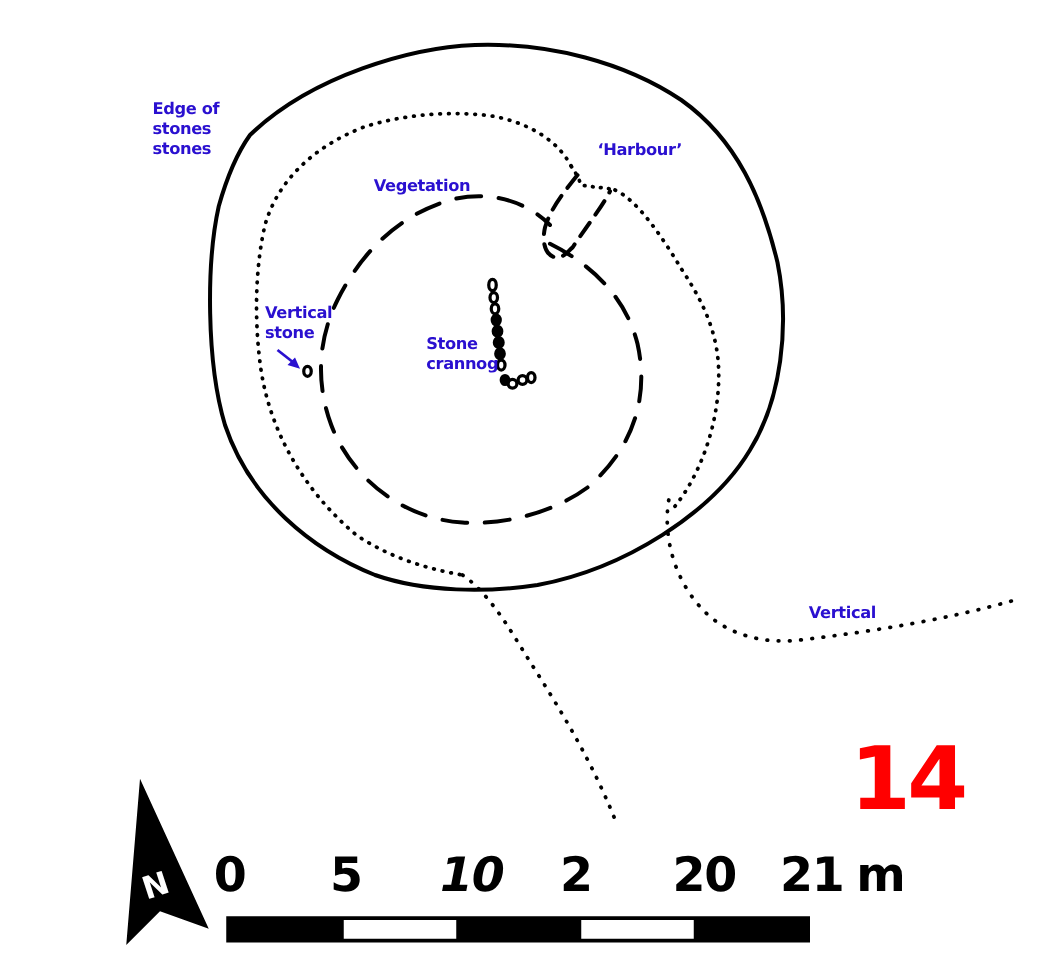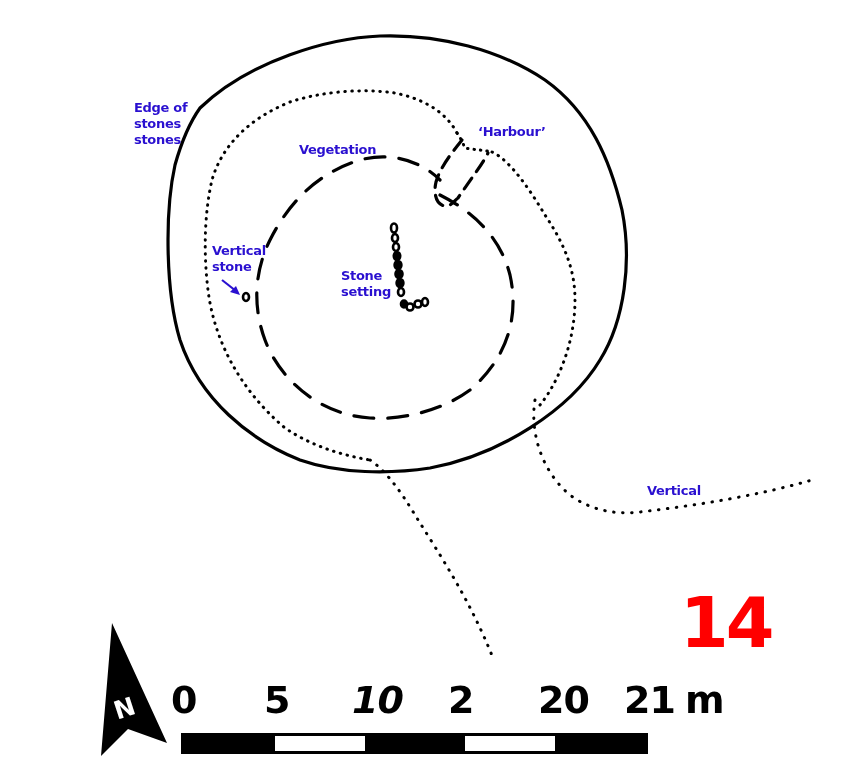--- a/index.html
+++ b/index.html
@@ -58,34 +58,34 @@
 
   <g>
     <rect x="181" y="733" width="467" height="21" fill="#000"></rect>
     <rect x="275" y="736" width="90" height="15" fill="#fff"></rect>
     <rect x="465" y="736" width="90" height="15" fill="#fff"></rect>
   </g>
 </svg>
 
 <div style="position:absolute; left:114px; top:694px; color:#fff; font-family:'DejaVu Sans',sans-serif; font-weight:bold; font-size:25px; transform:rotate(-18deg);">N</div>
 
-<div class="label" style="left:134px; top:80px;margin-top:20px;">
+<div class="label" style="left:122px; top:80px;">
   <div>Edge of</div>
   <div>stones</div>
   <div>stones</div>
 </div>
 <div class="label" style="left:299px; top:142px;">Vegetation</div>
-<div class="label" style="left:478px; top:124px;">‘Harbour’</div>
+<div class="label" style="left:478px; top:113px;">‘Harbour’</div>
 <div class="label" style="left:212px; top:243px;">
   <div>Vertical</div>
   <div>stone</div>
 </div>
 <div class="label" style="left:341px; top:268px;">
   <div>Stone</div>
-  <div>setting</div>
+  <div>crannog</div>
 </div>
 <div class="label" style="left:647px; top:483px;">Vertical</div>
 
 <div class="scale-num" style="left:171px; top:680px;">0</div>
 <div class="scale-num" style="left:264px; top:680px;">5</div>
 <div class="scale-num" style="left:352px; top:680px;font-style:italic;">10</div>
 <div class="scale-num" style="left:448px; top:680px;">2</div>
 <div class="scale-num" style="left:538px; top:680px;">20</div>
 <div class="scale-num" style="left:624px; top:680px;">21</div>
 <div class="scale-num" style="left:685px; top:680px;">m</div>

